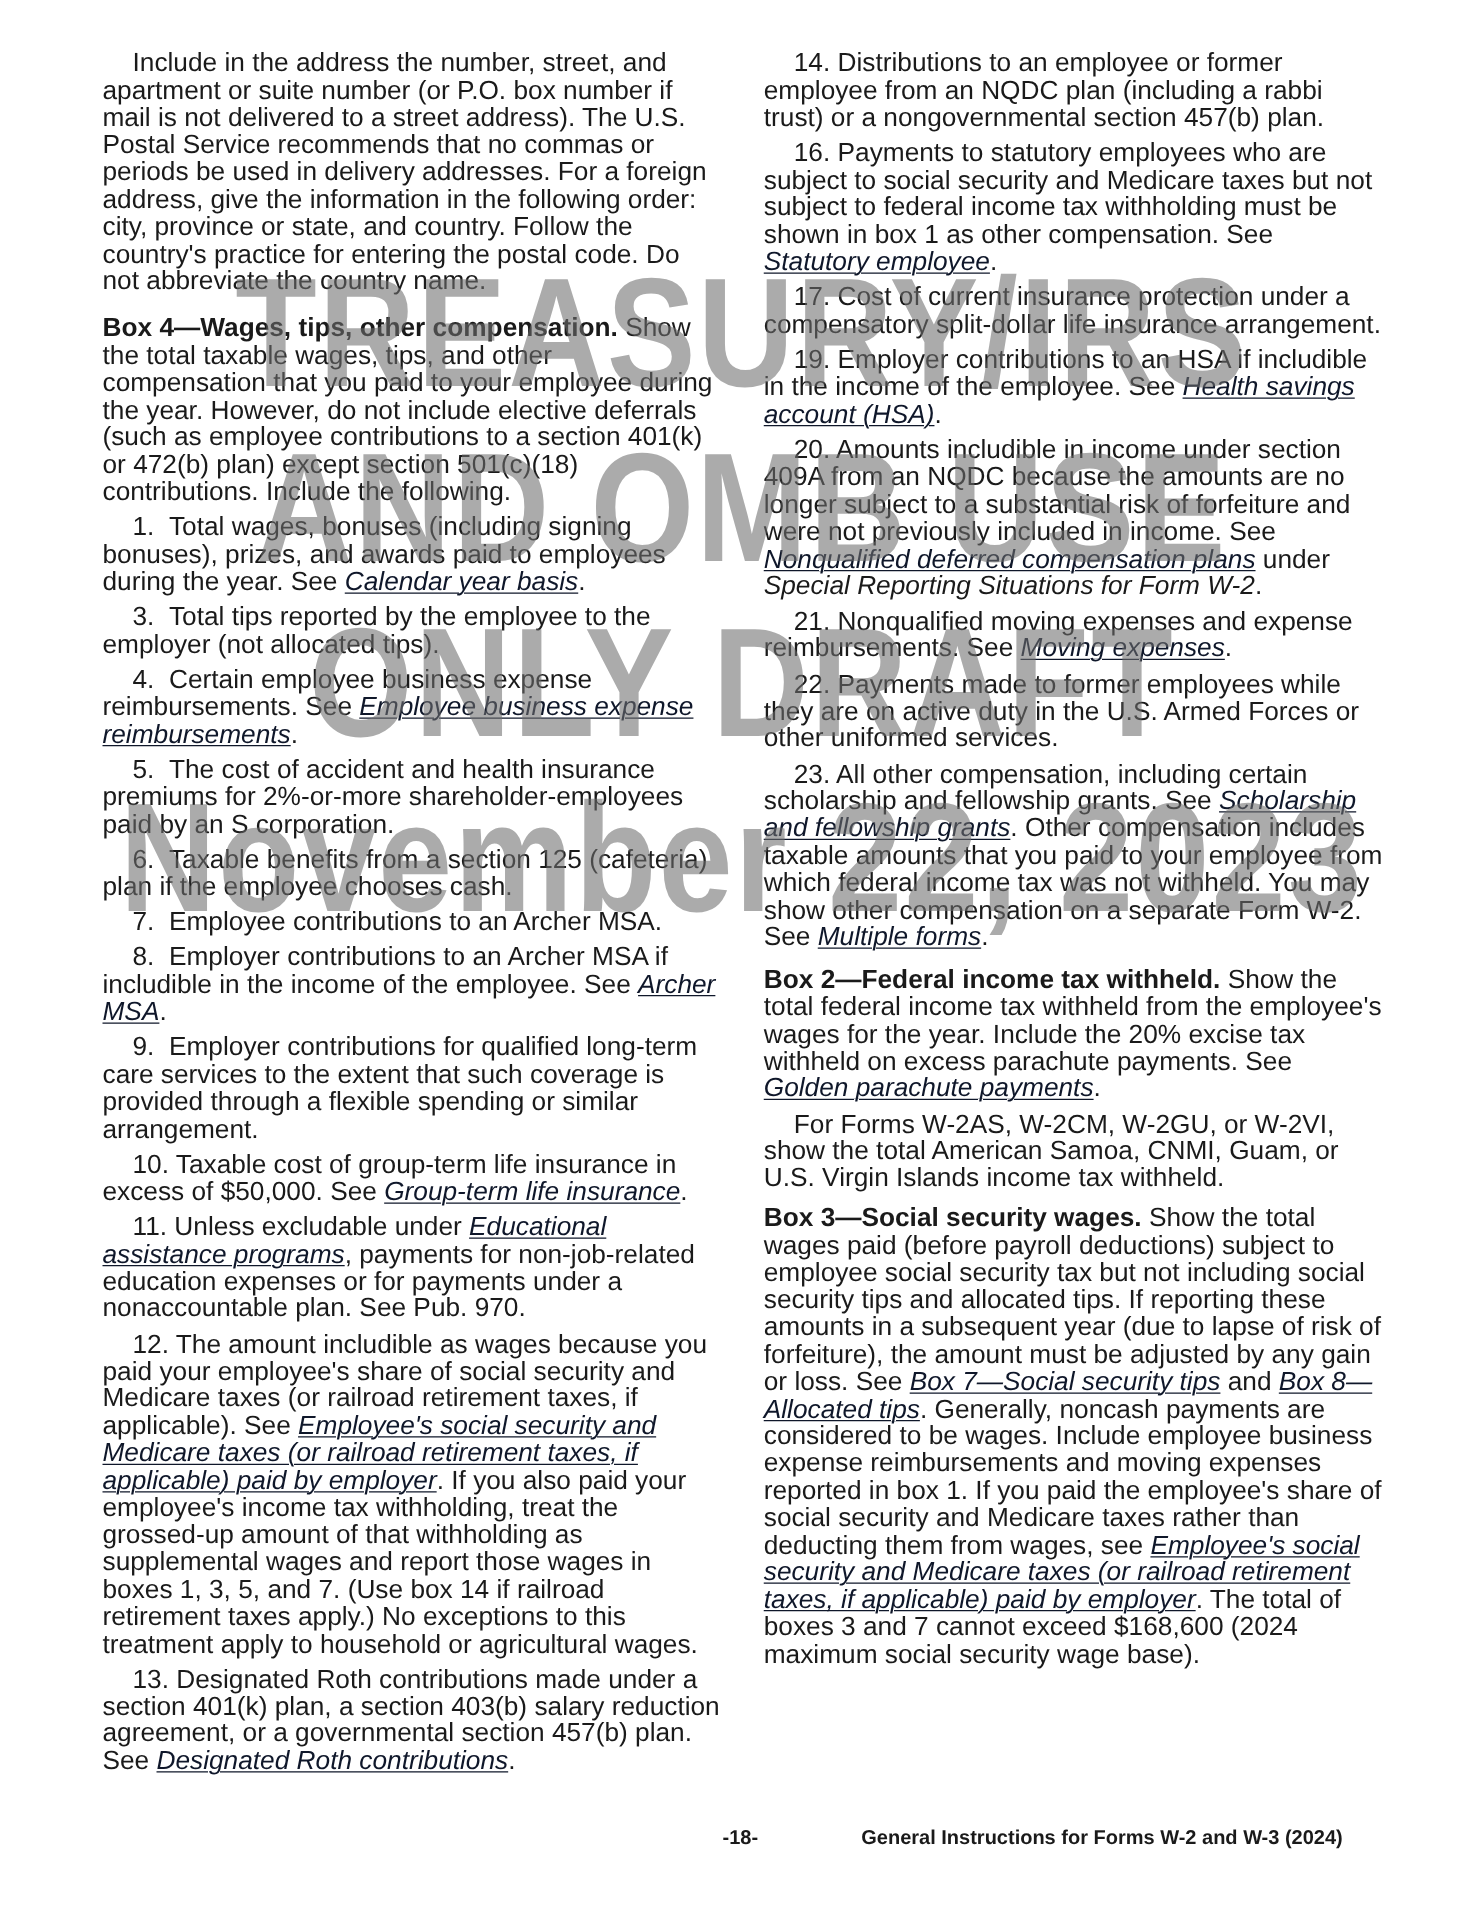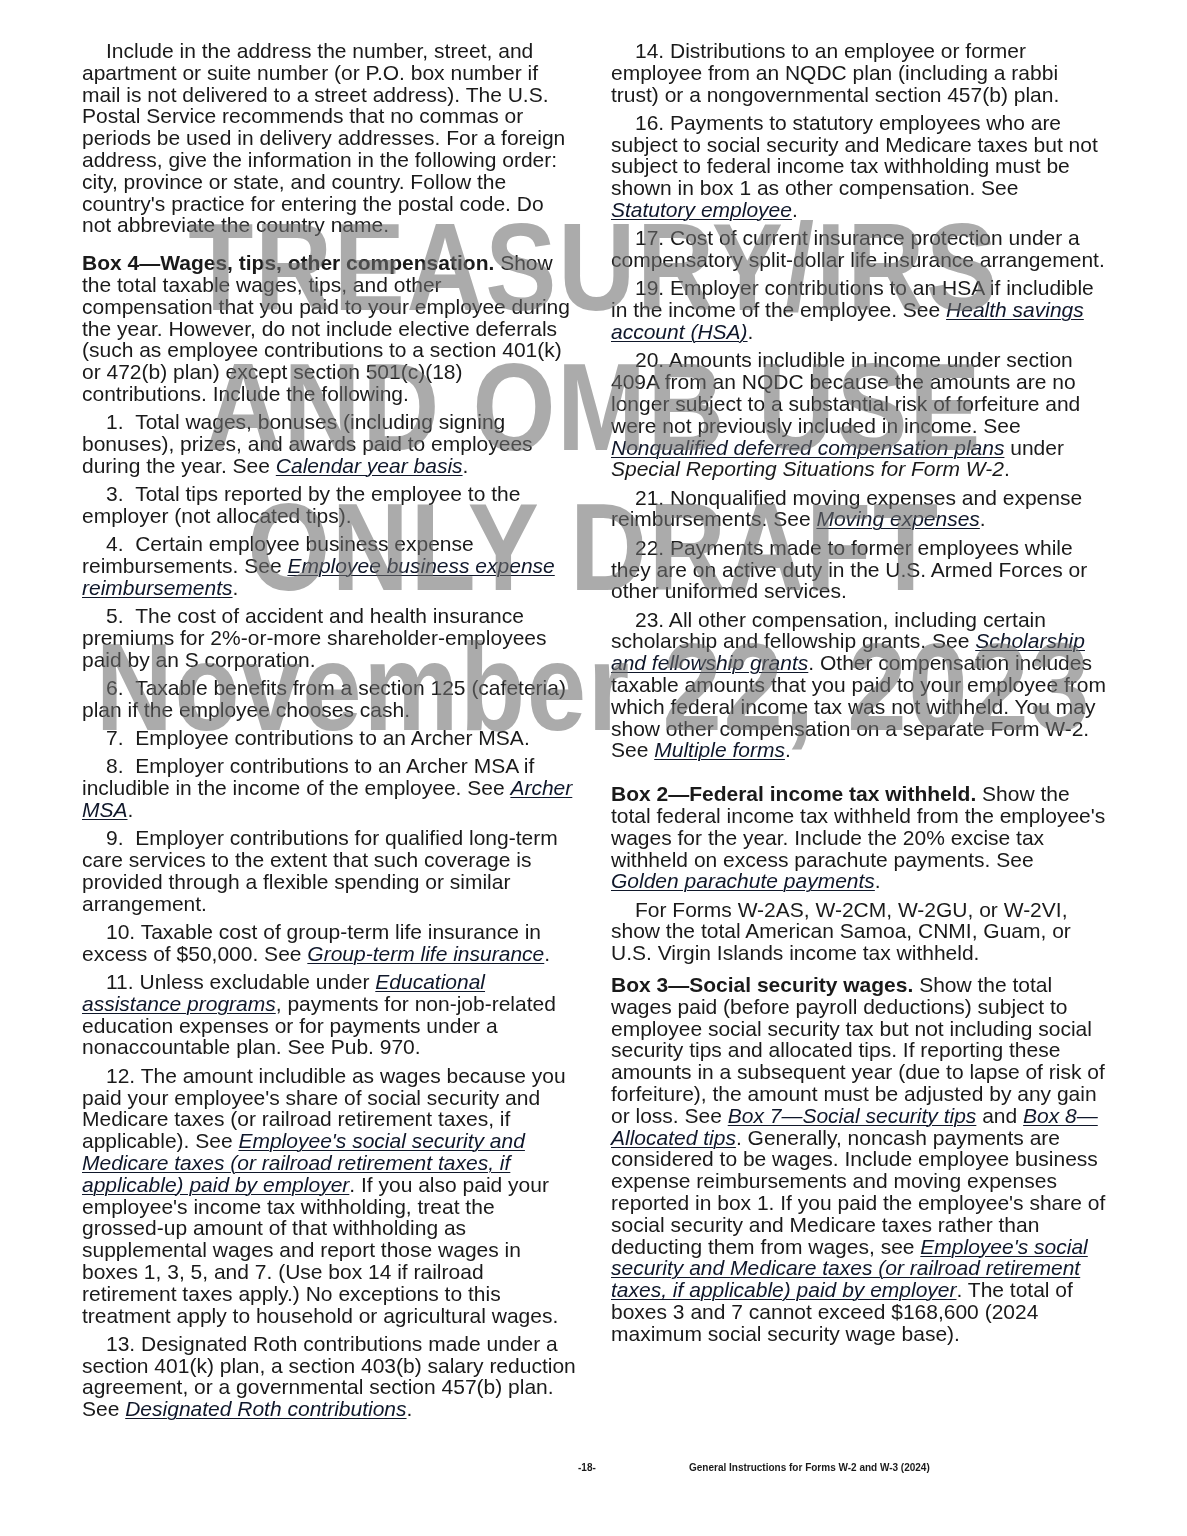--- a/index.html
+++ b/index.html
@@ -27,21 +27,21 @@
       pointer-events: none; z-index: 5;
     }
     .wm-line {
       position: absolute; left: 0; width: 1187px; text-align: center;
       font-family: "Liberation Sans", sans-serif; font-weight: bold;
       color: rgba(110,110,110,0.58); font-size: 124px; line-height: 124px;
       transform: scaleX(0.86); white-space: nowrap; letter-spacing: 2px;
     }
     .footer {
       position: absolute; top: 1462px; left: 0; width: 1187px; height: 24px;
-      font-weight: bold; font-size: 10px;
+      font-weight: bold; font-size: 16px;
     }
     .footer .page-no { position: absolute; left: 578px; }
     .footer .doc-title { position: absolute; left: 689px; }
   </style>
 </head>
 <body>
 
 <div class="col left">
   <p class="ind">Include in the address the number, street, and apartment or suite number (or P.O. box number if mail is not delivered to a street address). The U.S. Postal Service recommends that no commas or periods be used in delivery addresses. For a foreign address, give the information in the following order: city, province or state, and country. Follow the country's practice for entering the postal code. Do not abbreviate the country name.</p>
 
@@ -81,21 +81,21 @@
   <p class="ind"><span>19. Employer contributions to an HSA if includible in the income of the employee. See </span><a class="lnk">Health savings account (HSA)</a><span>.</span></p>
 
   <p class="ind"><span>20. Amounts includible in income under section 409A from an NQDC because the amounts are no longer subject to a substantial risk of forfeiture and were not previously included in income. See </span><a class="lnk">Nonqualified deferred compensation plans</a><span> under </span><i class="ital">Special Reporting Situations for Form W-2</i><span>.</span></p>
 
   <p class="ind"><span>21. Nonqualified moving expenses and expense reimbursements. See </span><a class="lnk">Moving expenses</a><span>.</span></p>
 
   <p class="ind">22. Payments made to former employees while they are on active duty in the U.S. Armed Forces or other uniformed services.</p>
 
   <p class="ind"><span>23. All other compensation, including certain scholarship and fellowship grants. See </span><a class="lnk">Scholarship and fellowship grants</a><span>. Other compensation includes taxable amounts that you paid to your employee from which federal income tax was not withheld. You may show other compensation on a separate Form W-2. See </span><a class="lnk">Multiple forms</a><span>.</span></p>
 
-  <p class="gap" style="margin-top:22px"><b>Box 2—Federal income tax withheld.</b><span> Show the total federal income tax withheld from the employee's wages for the year. Include the 20% excise tax withheld on excess parachute payments. See </span><a class="lnk">Golden parachute payments</a><span>.</span></p>
+  <p class="gap" style="margin-top:12px"><b>Box 2—Federal income tax withheld.</b><span> Show the total federal income tax withheld from the employee's wages for the year. Include the 20% excise tax withheld on excess parachute payments. See </span><a class="lnk">Golden parachute payments</a><span>.</span></p>
 
   <p class="ind">For Forms W-2AS, W-2CM, W-2GU, or W-2VI, show the total American Samoa, CNMI, Guam, or U.S. Virgin Islands income tax withheld.</p>
 
   <p class="gap" style="margin-top:10px"><b>Box 3—Social security wages.</b><span> Show the total wages paid (before payroll deductions) subject to employee social security tax but not including social security tips and allocated tips. If reporting these amounts in a subsequent year (due to lapse of risk of forfeiture), the amount must be adjusted by any gain or loss. See </span><a class="lnk">Box 7—Social security tips</a><span> and </span><a class="lnk">Box 8—Allocated tips</a><span>. Generally, noncash payments are considered to be wages. Include employee business expense reimbursements and moving expenses reported in box 1. If you paid the employee's share of social security and Medicare taxes rather than deducting them from wages, see </span><a class="lnk">Employee's social security and Medicare taxes (or railroad retirement taxes, if applicable) paid by employer</a><span>. The total of boxes 3 and 7 cannot exceed $168,600 (2024 maximum social security wage base).</span></p>
 </div>
 
 <div class="watermark">
   <div class="wm-line" style="top:205px">TREASURY/IRS</div>
   <div class="wm-line" style="top:345px">AND OMB USE</div>
   <div class="wm-line" style="top:485px">ONLY DRAFT</div>

